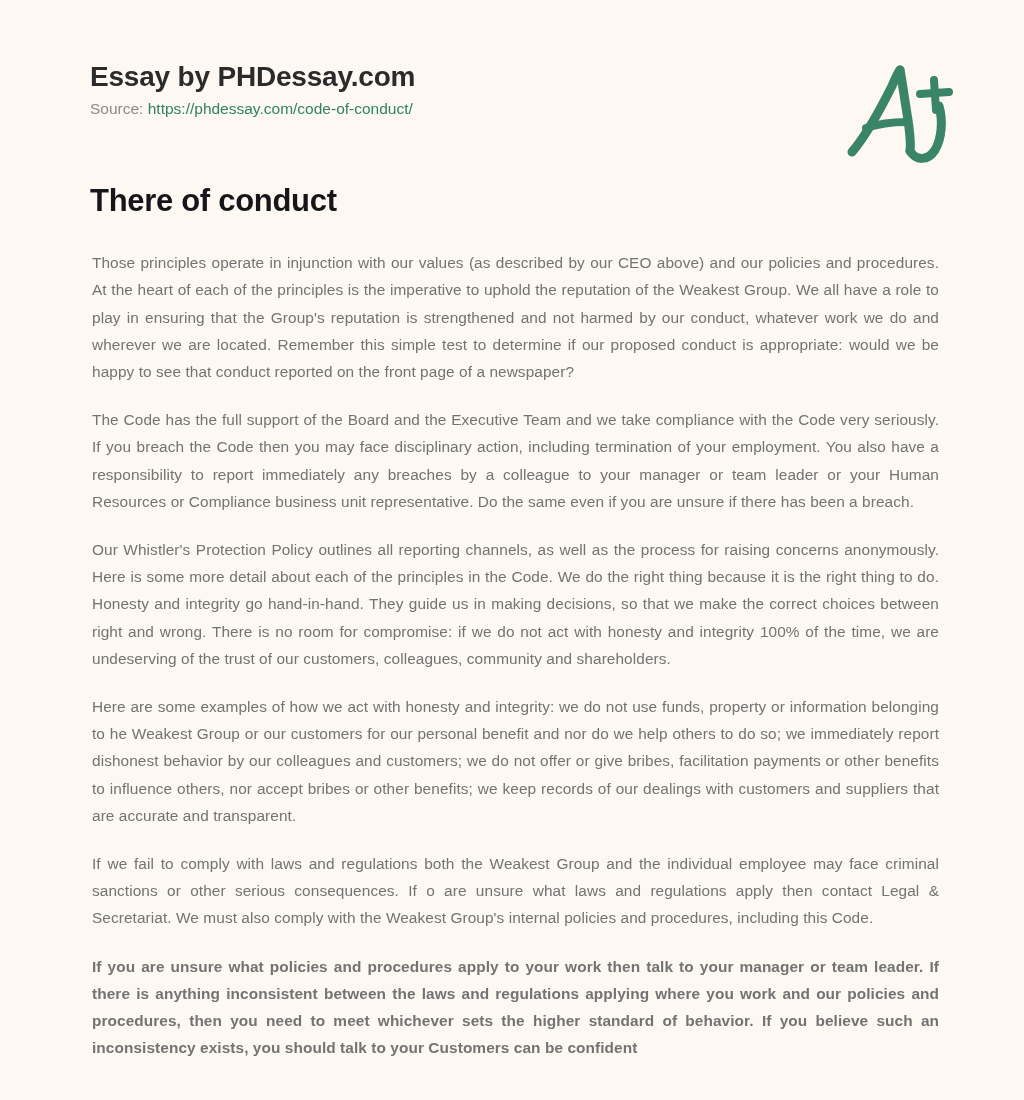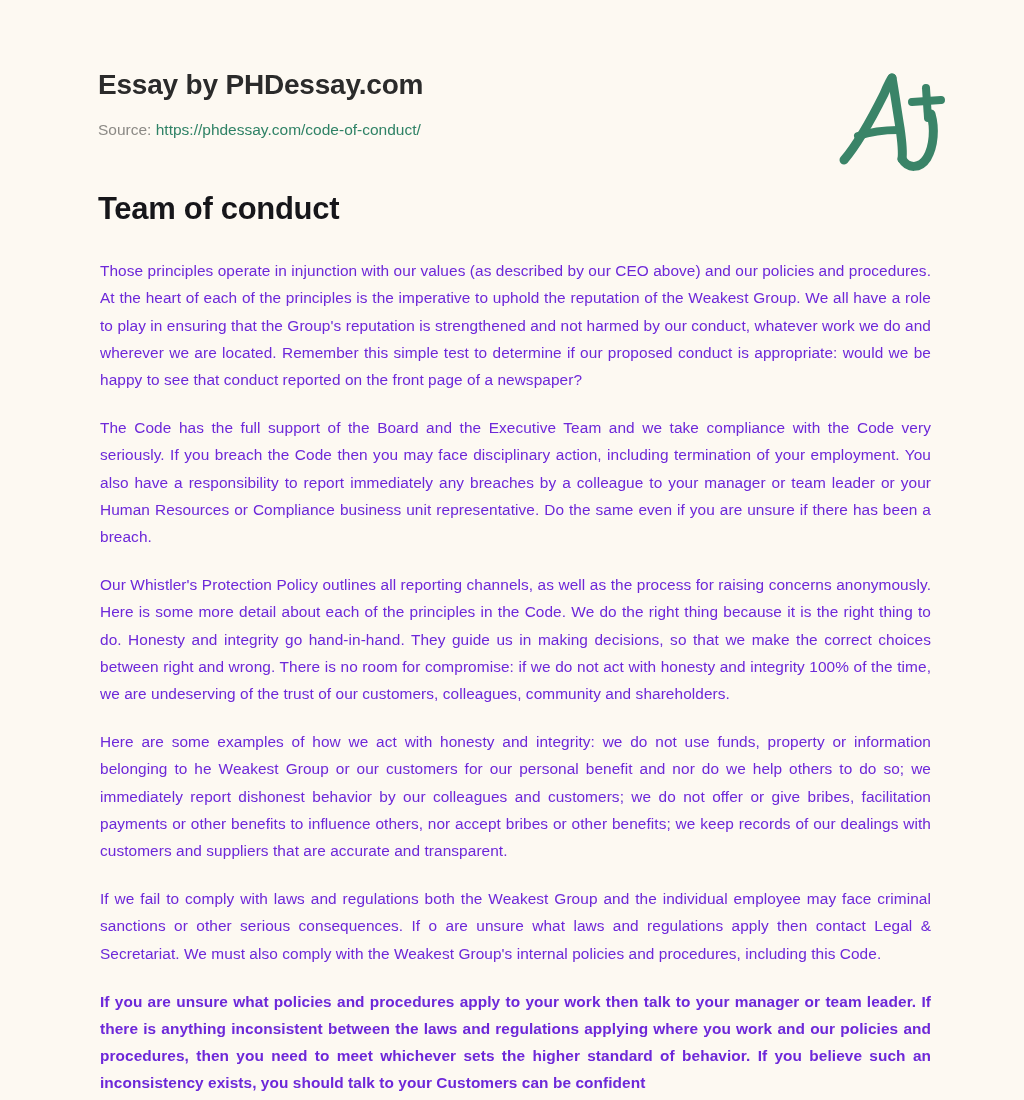--- a/index.html
+++ b/index.html
@@ -13,42 +13,42 @@
     font-family: "Liberation Sans", sans-serif;
     overflow: hidden;
     position: relative;
   }
 
   .page {
     position: relative;
     width: 1024px;
     height: 1100px;
     box-sizing: border-box;
-    padding: 8px;
+    padding: 0;
   }
 
   
   .header {
     position: relative;
     padding: 62px 56px 0 90px;
     height: 160px;
     box-sizing: border-box;
   }
 
   .brand-line {
     font-size: 28px;
     font-weight: bold;
     color: #2b2b2b;
     letter-spacing: -0.2px;
     line-height: 1.1;
     margin: 0;
   }
 
   .source-line {
-    margin-top: 20px;
+    margin-top: 7px;
     font-size: 15.5px;
     color: #8c8a86;
     line-height: 1.2;
     white-space: nowrap;
   }
 
   .source-label {
     color: #8c8a86;
   }
 
@@ -80,21 +80,21 @@
 
   
   .article {
     padding: 0 85px 0 92px;
     margin-top: 30px;
   }
 
   .para {
     font-size: 15.4px;
     line-height: 27.2px;
-    color: #6d28d9;
+    color: #737373;
     text-align: justify;
     text-justify: inter-word;
     margin: 0 0 21px 0;
     letter-spacing: 0.08px;
   }
   .para:last-child { margin-bottom: 0; font-weight: bold; }
 </style>
 </head>
 <body>
 
@@ -115,21 +115,21 @@
           <path d="M58 12 C 60 22, 63 44, 66 62 C 68 76, 69 86, 68 93" stroke-width="9"></path>
           <path d="M24 70 C 36 66, 52 64, 64 64" stroke-width="8"></path>
           <path d="M68 93 C 74 103, 86 103, 93 92 C 100 80, 101 62, 97 48" stroke-width="9"></path>
           <path d="M78 36 L 107 34" stroke-width="8"></path>
           <path d="M92 22 L 94 52" stroke-width="8"></path>
         </g>
       </svg>
     </div>
   </div>
 
-  <h1 class="doc-title">Team of conduct</h1>
+  <h1 class="doc-title">There of conduct</h1>
 
   <div class="article">
     <p class="para">Those principles operate in injunction with our values (as described by our CEO above) and our policies and procedures. At the heart of each of the principles is the imperative to uphold the reputation of the Weakest Group. We all have a role to play in ensuring that the Group's reputation is strengthened and not harmed by our conduct, whatever work we do and wherever we are located. Remember this simple test to determine if our proposed conduct is appropriate: would we be happy to see that conduct reported on the front page of a newspaper?</p>
     <p class="para">The Code has the full support of the Board and the Executive Team and we take compliance with the Code very seriously. If you breach the Code then you may face disciplinary action, including termination of your employment. You also have a responsibility to report immediately any breaches by a colleague to your manager or team leader or your Human Resources or Compliance business unit representative. Do the same even if you are unsure if there has been a breach.</p>
     <p class="para">Our Whistler's Protection Policy outlines all reporting channels, as well as the process for raising concerns anonymously. Here is some more detail about each of the principles in the Code. We do the right thing because it is the right thing to do. Honesty and integrity go hand-in-hand. They guide us in making decisions, so that we make the correct choices between right and wrong. There is no room for compromise: if we do not act with honesty and integrity 100% of the time, we are undeserving of the trust of our customers, colleagues, community and shareholders.</p>
     <p class="para">Here are some examples of how we act with honesty and integrity: we do not use funds, property or information belonging to he Weakest Group or our customers for our personal benefit and nor do we help others to do so; we immediately report dishonest behavior by our colleagues and customers; we do not offer or give bribes, facilitation payments or other benefits to influence others, nor accept bribes or other benefits; we keep records of our dealings with customers and suppliers that are accurate and transparent.</p>
     <p class="para">If we fail to comply with laws and regulations both the Weakest Group and the individual employee may face criminal sanctions or other serious consequences. If o are unsure what laws and regulations apply then contact Legal &amp; Secretariat. We must also comply with the Weakest Group's internal policies and procedures, including this Code.</p>
     <p class="para">If you are unsure what policies and procedures apply to your work then talk to your manager or team leader. If there is anything inconsistent between the laws and regulations applying where you work and our policies and procedures, then you need to meet whichever sets the higher standard of behavior. If you believe such an inconsistency exists, you should talk to your Customers can be confident</p>
   </div>
 

